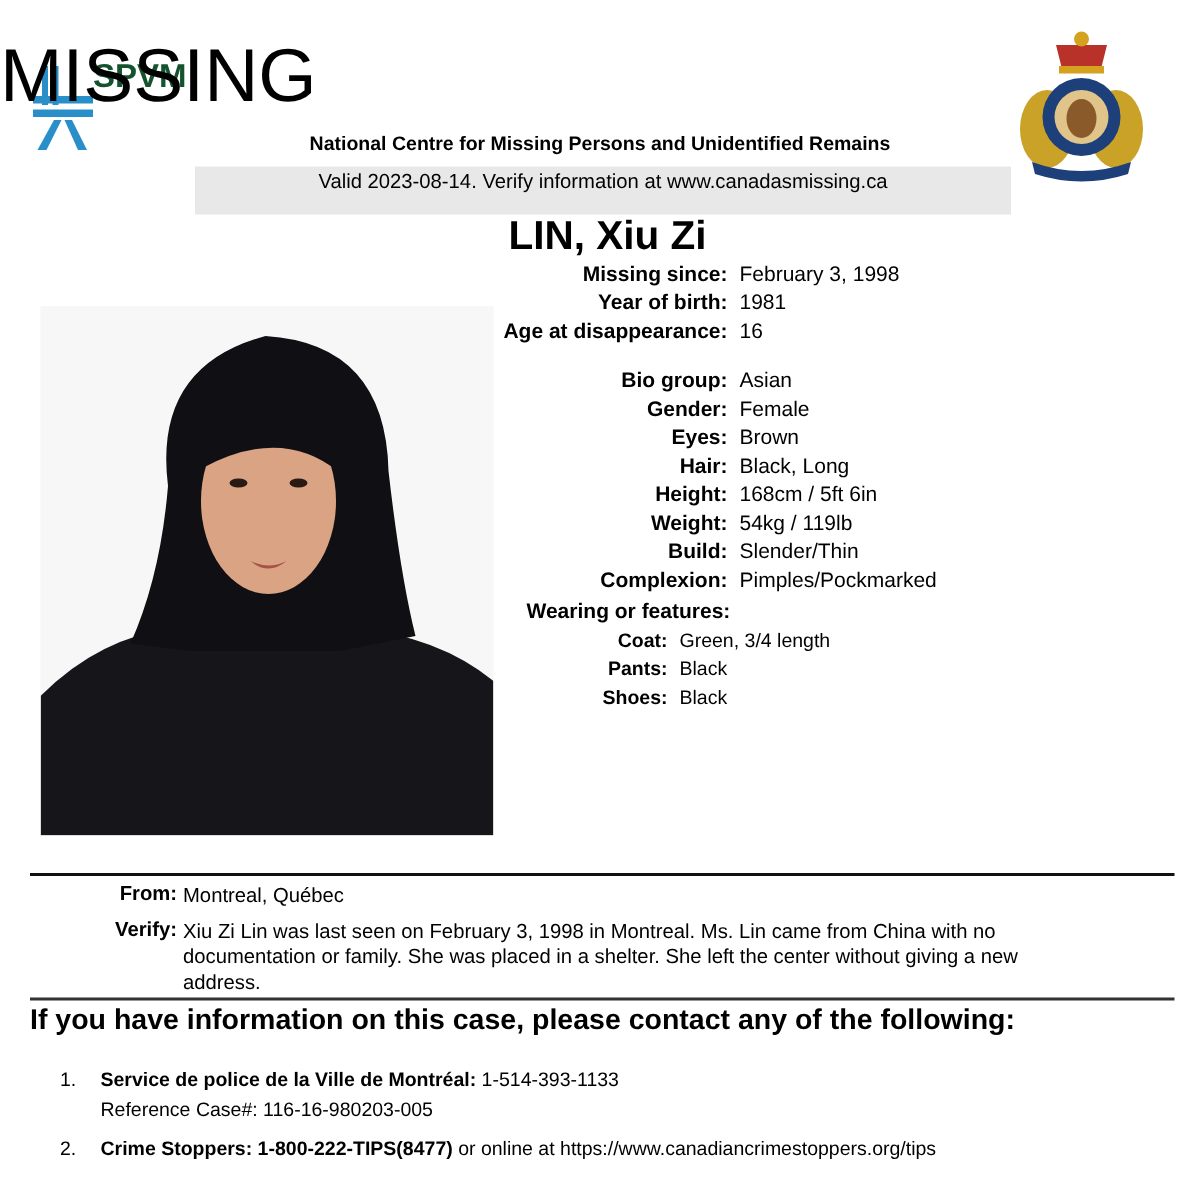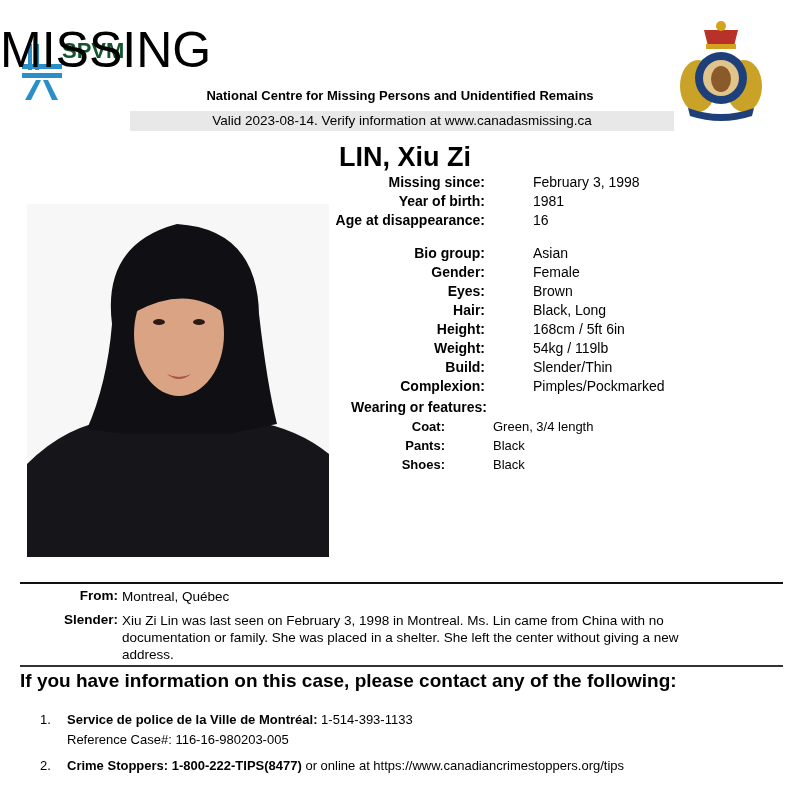--- a/index.html
+++ b/index.html
@@ -3,25 +3,25 @@
 <meta charset="utf-8">
 <style>
   html, body { margin:0; padding:0; background:#ffffff; }
   body { width:800px; height:786px; position:relative; overflow:hidden; font-family:"Liberation Sans", sans-serif; color:#000; }
   .abs { position:absolute; }
   .spvm { left:22px; top:38px; width:110px; height:64px; }
   .spvm-text { position:absolute; left:40px; top:0; font-weight:bold; font-size:22px; color:#14532d; letter-spacing:0px; }
   .rcmp { left:676px; top:16px; width:90px; height:106px; }
   .title { left:0; width:800px; top:22px; text-align:left; font-weight:normal; font-size:50px; line-height:56px; }
   .subtitle { left:0; width:800px; top:88px; text-align:center; font-weight:bold; font-size:13px; }
-  .validbar { left:130px; top:111px; width:544px; height:20px; background:#e8e8e8; text-align:center; font-size:13.5px; line-height:20px; }
+  .validbar { left:130px; top:111px; width:544px; height:32px; background:#e8e8e8; text-align:center; font-size:13.5px; line-height:20px; }
   .photo { left:27px; top:204px; width:302px; height:353px; overflow:hidden; background:#f7f7f7; }
   .name { left:339px; top:141px; font-weight:bold; font-size:27px; line-height:32px; }
   .fields { left:330px; top:173px; width:340px; }
-  .row { display:flex; font-size:14px; line-height:19px;gap:40px; }
+  .row { display:flex; font-size:14px; line-height:19px; }
   .lbl { width:163px; text-align:right; font-weight:bold; padding-right:8px; box-sizing:border-box; flex:none; }
   .val { flex:1; }
   .gap { height:14px; }
   .wear { font-size:14px; line-height:19px; font-weight:bold; padding-left:21px; margin-top:2px; }
   .sub .lbl { width:123px; font-size:13px; }
   .sub .val { font-size:13px; }
   .sub { line-height:19px; }
   .hr1 { left:20px; top:582px; width:763px; height:2px; background:#111; }
   .hr2 { left:20px; top:665px; width:763px; height:2px; background:#333; }
   .from { left:0; top:588px; width:705px; font-size:13.5px; }
@@ -143,21 +143,21 @@
   </div>
 </div>
 
 <div class="abs hr1"></div>
 <div class="abs from">
   <div class="drow" style="margin-bottom:7px;">
     <span class="dlbl">From:</span>
     <span class="dval">Montreal, Québec</span>
   </div>
   <div class="drow">
-    <span class="dlbl">Slender:</span>
+    <span class="dlbl">Verify:</span>
     <span class="dval">Xiu Zi Lin was last seen on February 3, 1998 in Montreal. Ms. Lin came from China with no documentation or family. She was placed in a shelter. She left the center without giving a new address.</span>
   </div>
 </div>
 <div class="abs hr2"></div>
 
 <div class="abs contact-head">If you have information on this case, please contact any of the following:</div>
 <div class="abs list">
   <div class="li">
     <span class="num">1.</span>
     <span>

